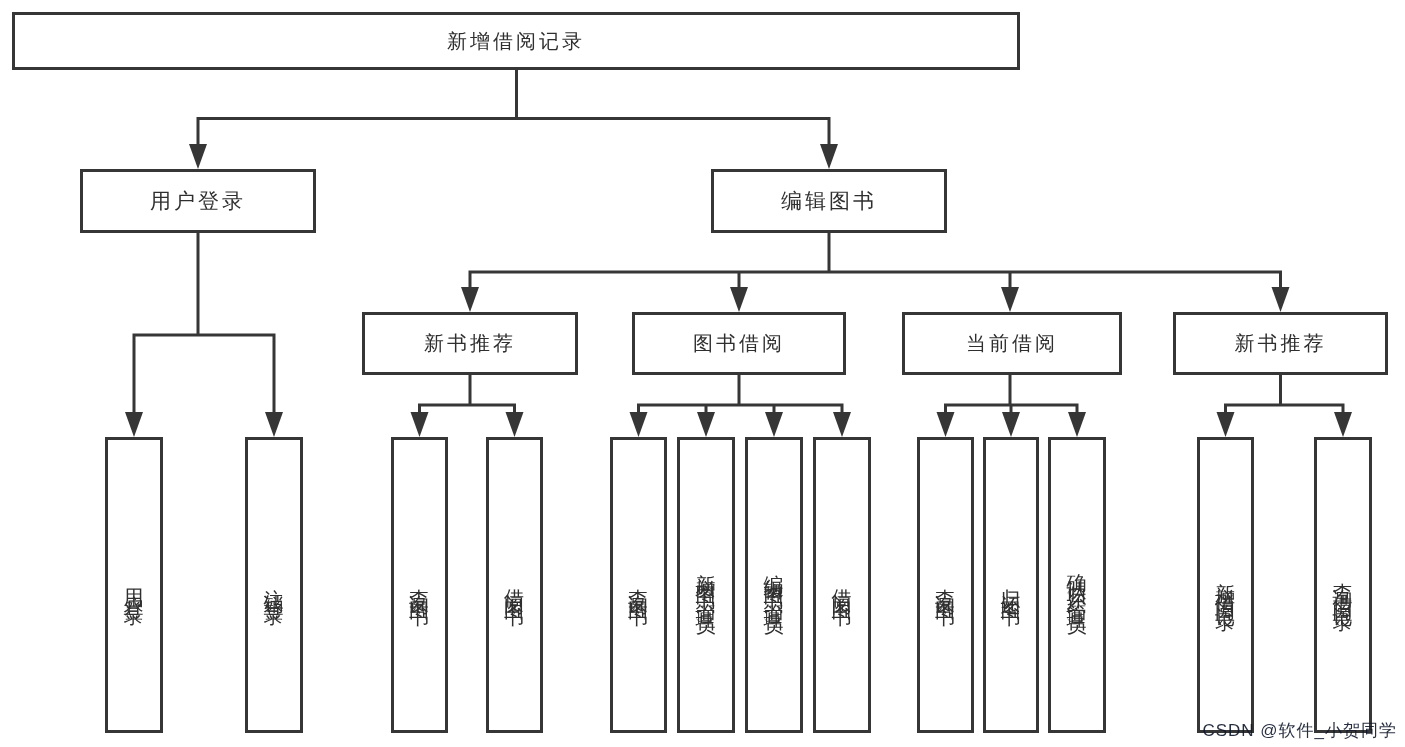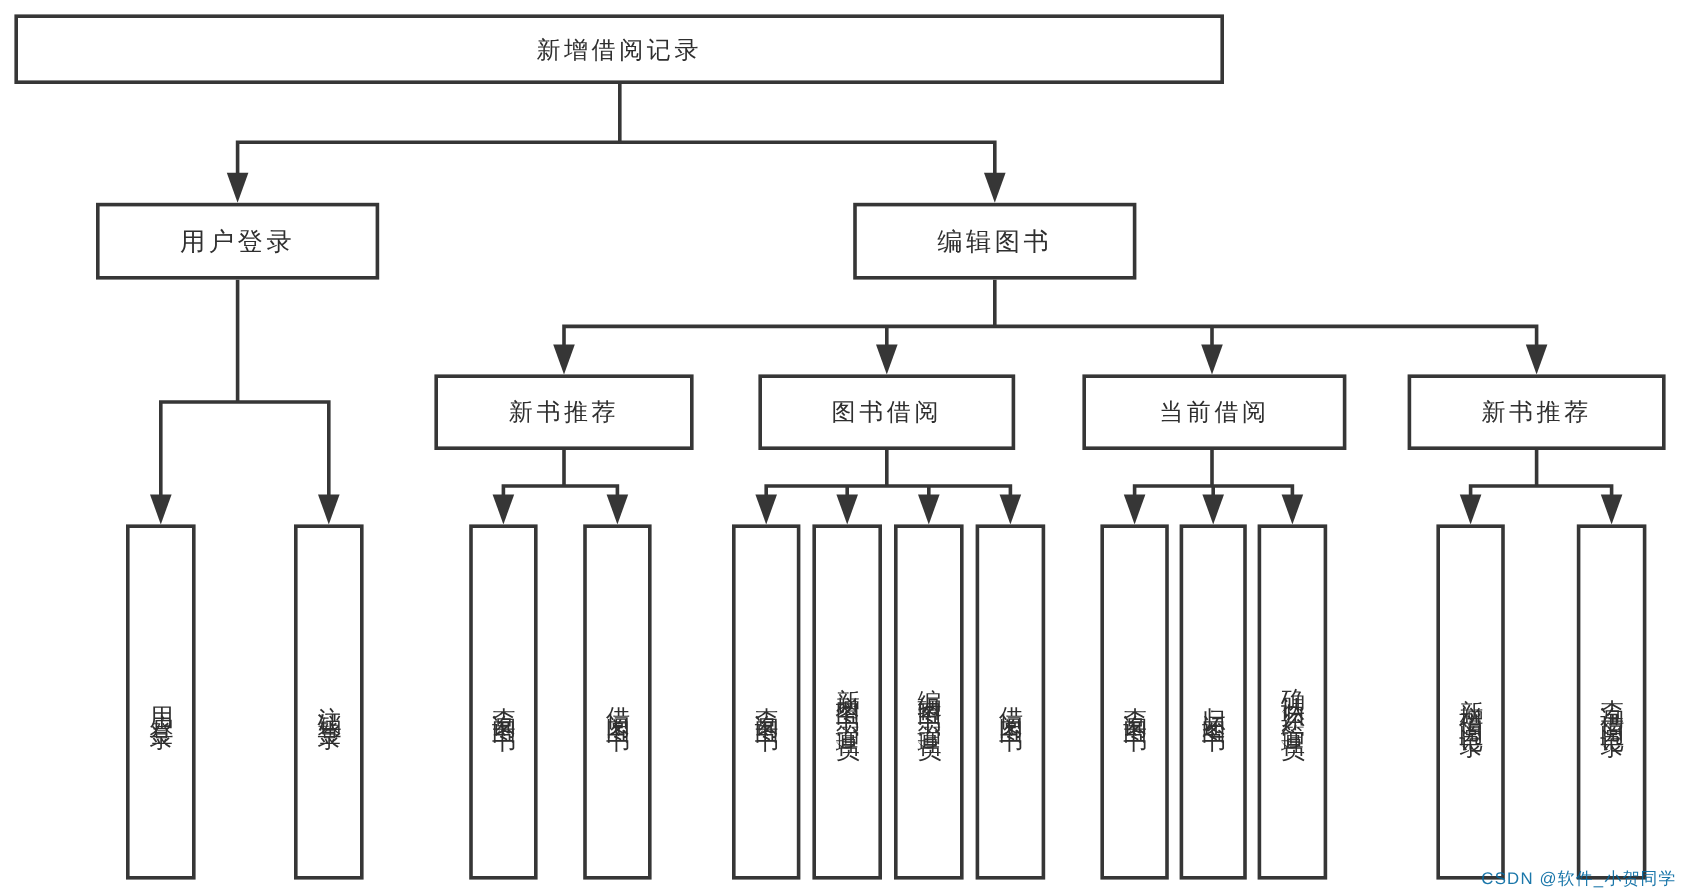--- a/index.html
+++ b/index.html
@@ -35,22 +35,22 @@
     writing-mode: vertical-rl;
     text-orientation: mixed;
     font-size: 20px;
     letter-spacing: 6px;
     line-height: 1;
   }
   .watermark {
     position: absolute;
     right: 8px;
     bottom: 5px;
-    font-size: 14px;
-    color: #0369a1;
+    font-size: 17px;
+    color: #0f172a;
     letter-spacing: 1px;
     opacity: 0.9;
     white-space: nowrap;
   }
 </style>
 </head>
 <body>
 
 <div class="diagram">
 

